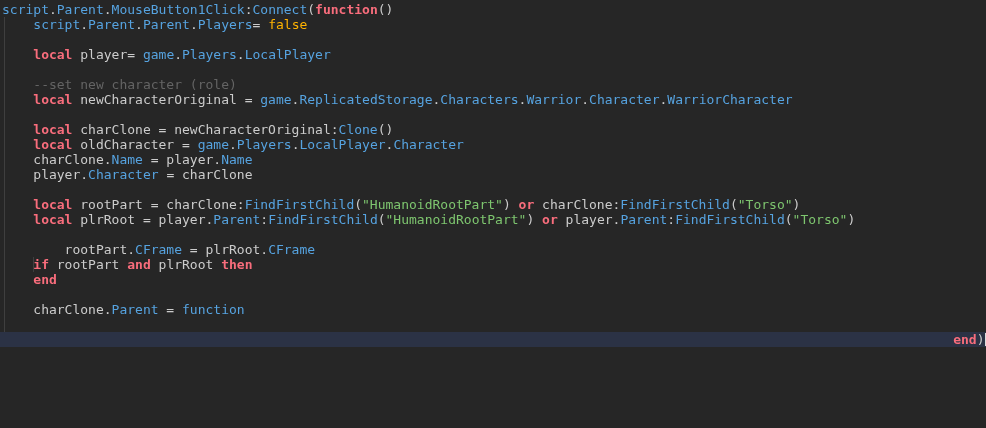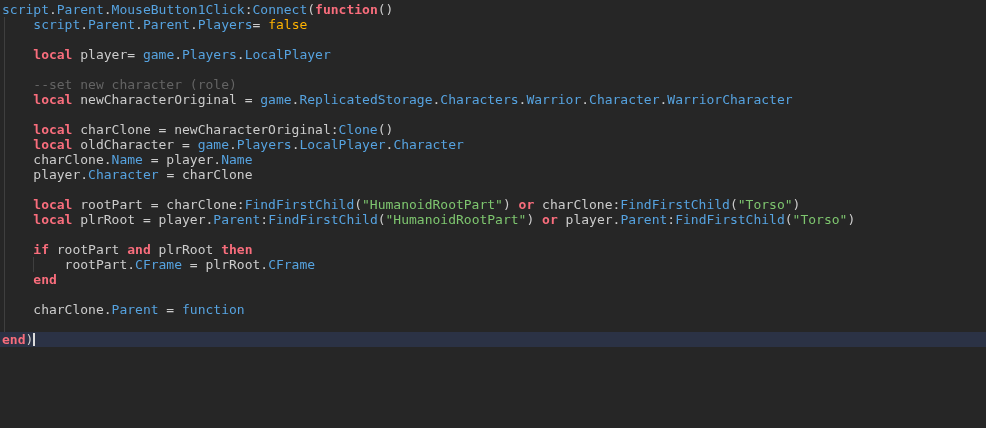--- a/index.html
+++ b/index.html
@@ -33,20 +33,21 @@
     z-index:1;
   }
   .line{
     height:15px;
     line-height:15px;
     white-space:pre;
     padding-left:2px;
   }
   .line.current{
     background:var(--line-hl);
+    text-align:right;
   }
   .tok-d{color:var(--def);}
   .tok-k{color:var(--kw);font-weight:bold;}
   .tok-p{color:var(--prop);}
   .tok-s{color:var(--str);}
   .tok-c{color:var(--com);}
   .tok-b{color:var(--bool);font-weight:normal;}
   .cursor{
     display:inline-block;
     width:1.5px;height:13px;
@@ -78,21 +79,21 @@
       <div class="line"><span class="tok-d">    </span><span class="tok-k">local</span><span class="tok-d"> newCharacterOriginal = </span><span class="tok-p">game</span><span class="tok-d">.</span><span class="tok-p">ReplicatedStorage</span><span class="tok-d">.</span><span class="tok-p">Characters</span><span class="tok-d">.</span><span class="tok-p">Warrior</span><span class="tok-d">.</span><span class="tok-p">Character</span><span class="tok-d">.</span><span class="tok-p">WarriorCharacter</span></div>
       <div class="line"></div>
       <div class="line"><span class="tok-d">    </span><span class="tok-k">local</span><span class="tok-d"> charClone = newCharacterOriginal:</span><span class="tok-p">Clone</span><span class="tok-d">()</span></div>
       <div class="line"><span class="tok-d">    </span><span class="tok-k">local</span><span class="tok-d"> oldCharacter = </span><span class="tok-p">game</span><span class="tok-d">.</span><span class="tok-p">Players</span><span class="tok-d">.</span><span class="tok-p">LocalPlayer</span><span class="tok-d">.</span><span class="tok-p">Character</span></div>
       <div class="line"><span class="tok-d">    charClone</span><span class="tok-d">.</span><span class="tok-p">Name</span><span class="tok-d"> = player</span><span class="tok-d">.</span><span class="tok-p">Name</span></div>
       <div class="line"><span class="tok-d">    player</span><span class="tok-d">.</span><span class="tok-p">Character</span><span class="tok-d"> = charClone</span></div>
       <div class="line"></div>
       <div class="line"><span class="tok-d">    </span><span class="tok-k">local</span><span class="tok-d"> rootPart = charClone:</span><span class="tok-p">FindFirstChild</span><span class="tok-d">(</span><span class="tok-s">"HumanoidRootPart"</span><span class="tok-d">) </span><span class="tok-k">or</span><span class="tok-d"> charClone:</span><span class="tok-p">FindFirstChild</span><span class="tok-d">(</span><span class="tok-s">"Torso"</span><span class="tok-d">)</span></div>
       <div class="line"><span class="tok-d">    </span><span class="tok-k">local</span><span class="tok-d"> plrRoot = player</span><span class="tok-d">.</span><span class="tok-p">Parent</span><span class="tok-d">:</span><span class="tok-p">FindFirstChild</span><span class="tok-d">(</span><span class="tok-s">"HumanoidRootPart"</span><span class="tok-d">) </span><span class="tok-k">or</span><span class="tok-d"> player</span><span class="tok-d">.</span><span class="tok-p">Parent</span><span class="tok-d">:</span><span class="tok-p">FindFirstChild</span><span class="tok-d">(</span><span class="tok-s">"Torso"</span><span class="tok-d">)</span></div>
       <div class="line"></div>
+      <div class="line"><span class="tok-d">        rootPart</span><span class="tok-d">.</span><span class="tok-p">CFrame</span><span class="tok-d"> = plrRoot</span><span class="tok-d">.</span><span class="tok-p">CFrame</span></div>
       <div class="line"><span class="tok-d">    </span><span class="tok-k">if</span><span class="tok-d"> rootPart </span><span class="tok-k">and</span><span class="tok-d"> plrRoot </span><span class="tok-k">then</span></div>
-      <div class="line"><span class="tok-d">        rootPart</span><span class="tok-d">.</span><span class="tok-p">CFrame</span><span class="tok-d"> = plrRoot</span><span class="tok-d">.</span><span class="tok-p">CFrame</span></div>
       <div class="line"><span class="tok-d">    </span><span class="tok-k">end</span></div>
       <div class="line"></div>
       <div class="line"><span class="tok-d">    charClone</span><span class="tok-d">.</span><span class="tok-p">Parent</span><span class="tok-d"> = </span><span class="tok-p">function</span></div>
       <div class="line"></div>
       <div class="line current"><span class="tok-k">end</span><span class="tok-d">)</span><span class="cursor"></span></div>
     </div>
 </div>
 
 </body></html>

